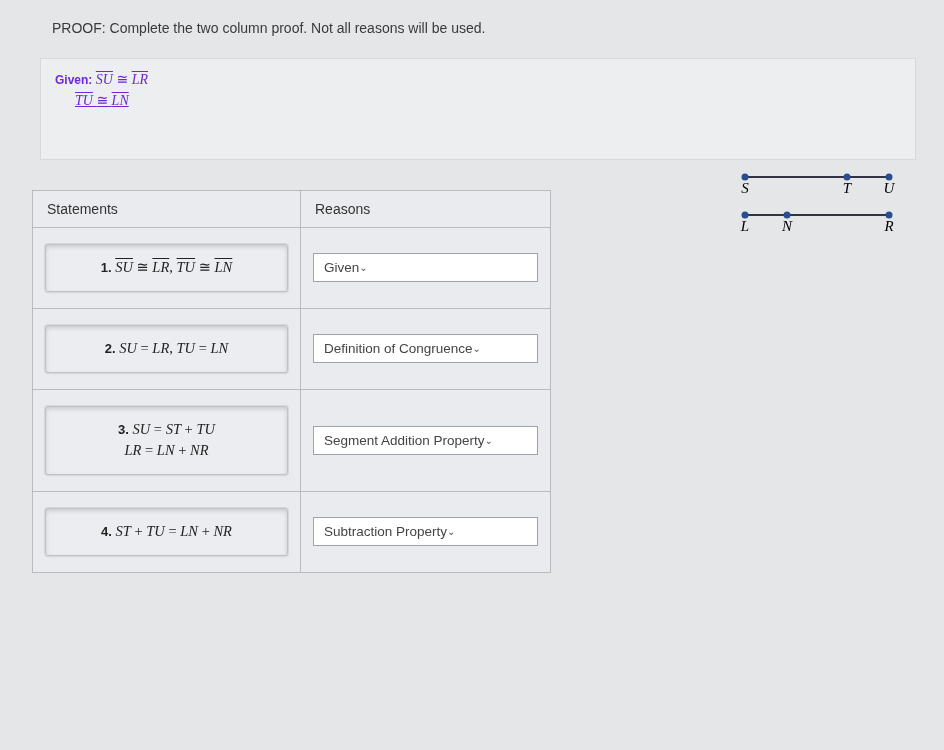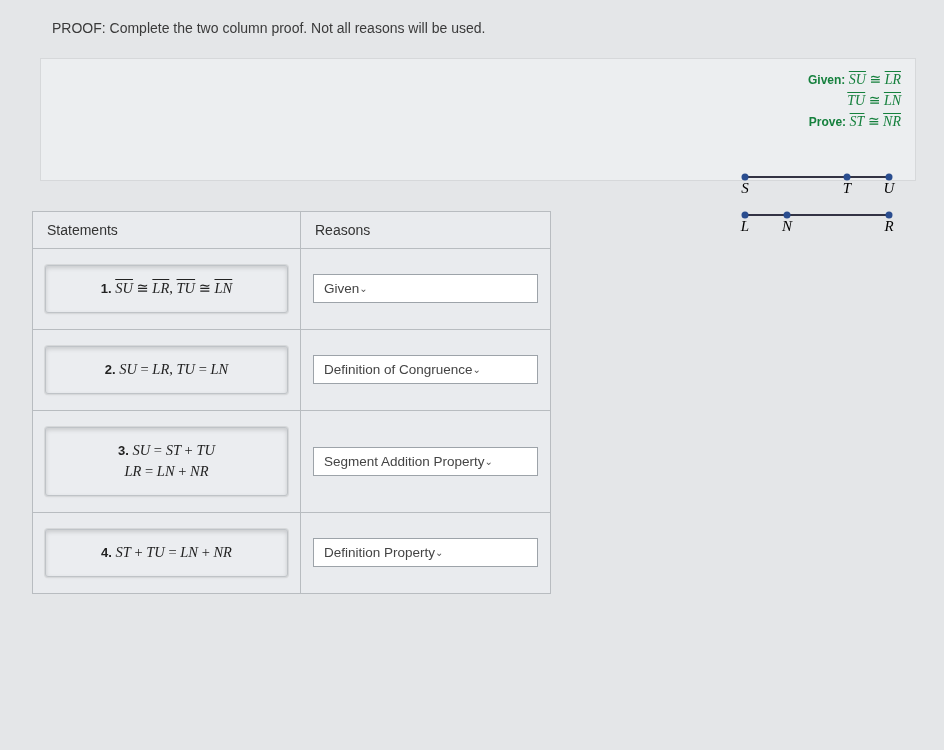--- a/index.html
+++ b/index.html
@@ -24,28 +24,27 @@
   }
   .given-block {
     background: #eceef0;
     border: 1px solid #d6d8da;
     padding: 10px 14px 48px 14px;
     margin: 0 0 30px 12px;
     position: relative;
   }
   .given-line, .prove-line {
     font-size: 12.5px;
-    color: #15803d;
+    color: #6d28d9;
     line-height: 1.5;
-    text-align: right;
   }
   .given-line b, .prove-line b { font-weight: bold; font-size: 12px; }
   .overline { text-decoration: overline; font-family: "Times New Roman", serif; font-style: italic; font-size: 14px; }
   .cong { font-family: "Times New Roman", serif; font-size: 14px; }
-  .indent { margin-left: 39px; }
+  .indent { margin-left: 20px; text-decoration: underline; }
 
   .diagram {
     position: absolute;
     right: 18px;
     top: 100px;
     width: 160px;
     height: 80px;
   }
 
   .proof-table {
@@ -113,26 +112,20 @@
       <b>Given:</b>
       <span class="overline">SU</span>
       <span class="cong">≅</span>
       <span class="overline">LR</span>
     </div>
     <div class="given-line indent">
       <span class="overline">TU</span>
       <span class="cong">≅</span>
       <span class="overline">LN</span>
     </div>
-    <div class="prove-line">
-      <b>Prove:</b>
-      <span class="overline">ST</span>
-      <span class="cong">≅</span>
-      <span class="overline">NR</span>
-    </div>
 
     <svg class="diagram" viewBox="0 0 160 80">
       <line x1="8" y1="18" x2="152" y2="18" stroke="#334" stroke-width="2"></line>
       <circle cx="8" cy="18" r="3.5" fill="#2a4d8f"></circle>
       <circle cx="110" cy="18" r="3.5" fill="#2a4d8f"></circle>
       <circle cx="152" cy="18" r="3.5" fill="#2a4d8f"></circle>
       <text x="8" y="34" font-family="Times New Roman" font-style="italic" font-size="15" text-anchor="middle">S</text>
       <text x="110" y="34" font-family="Times New Roman" font-style="italic" font-size="15" text-anchor="middle">T</text>
       <text x="152" y="34" font-family="Times New Roman" font-style="italic" font-size="15" text-anchor="middle">U</text>
 
@@ -201,21 +194,21 @@
         </tr>
         <tr>
           <td class="col-state">
             <div class="cell">
               <div class="stmt-box"><b style="font-family:Arial;font-style:normal;font-size:13px;">4.</b> <span class="plain">ST</span> + <span class="plain">TU</span> = <span class="plain">LN</span> + <span class="plain">NR</span></div>
             </div>
           </td>
           <td class="col-reason">
             <div class="cell">
               <div class="select">
-                <span>Definition Property</span>
+                <span>Subtraction Property</span>
                 <span class="chev">⌄</span>
               </div>
             </div>
           </td>
         </tr>
       </tbody>
   </table>
 
 </div>
 

